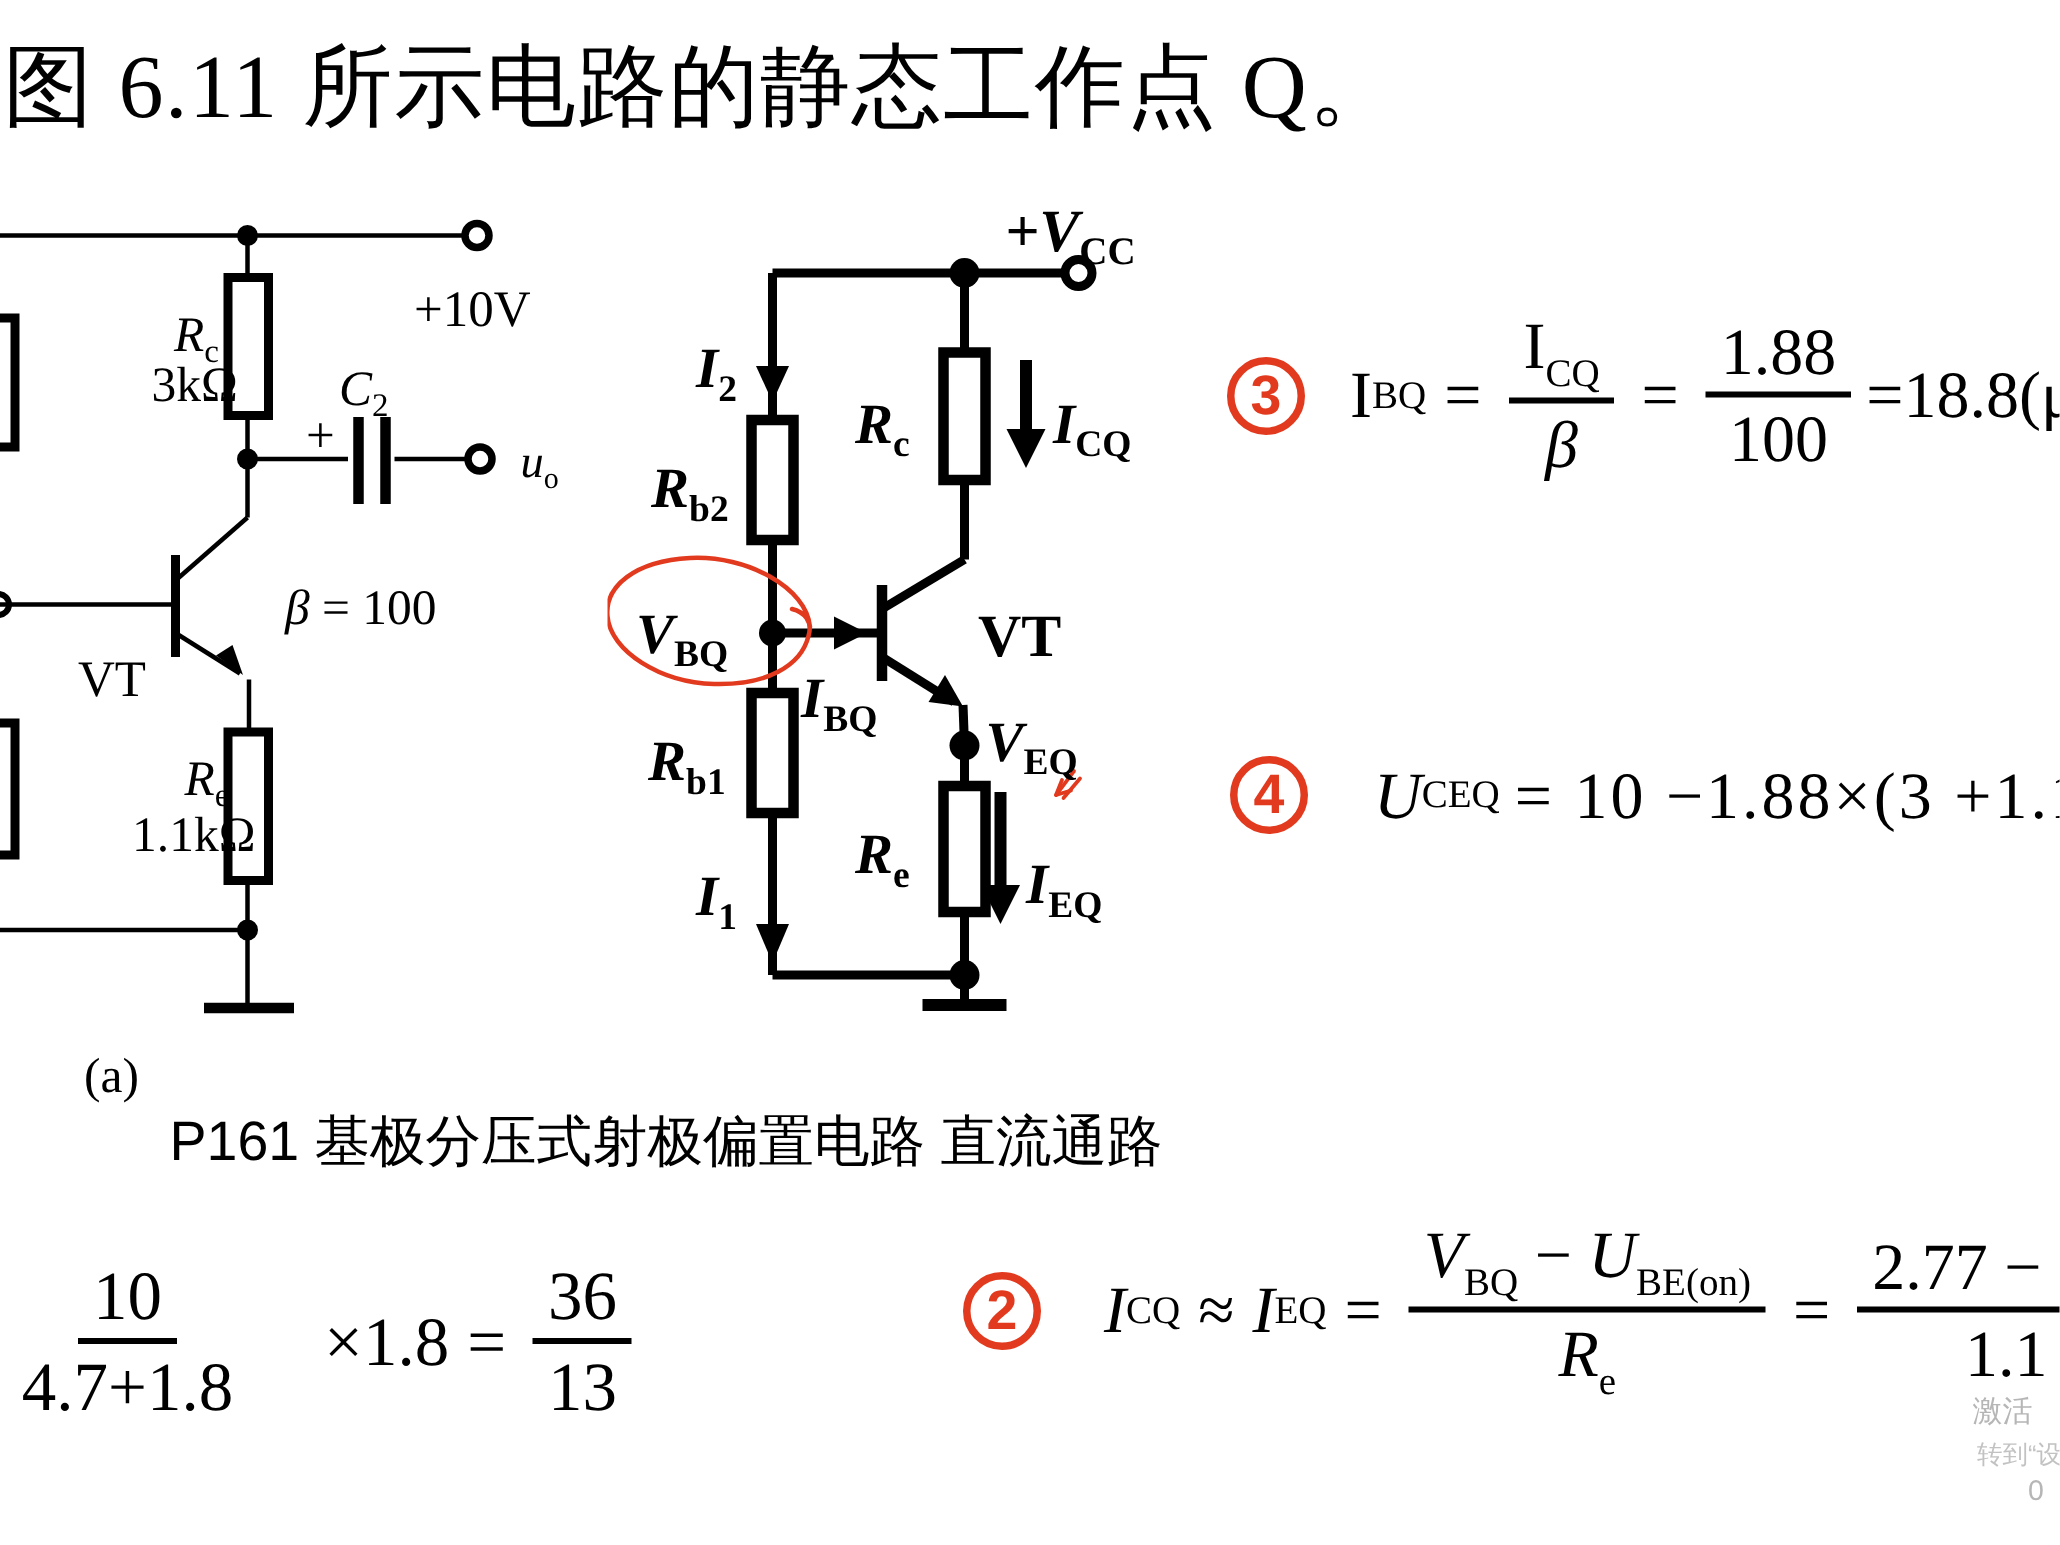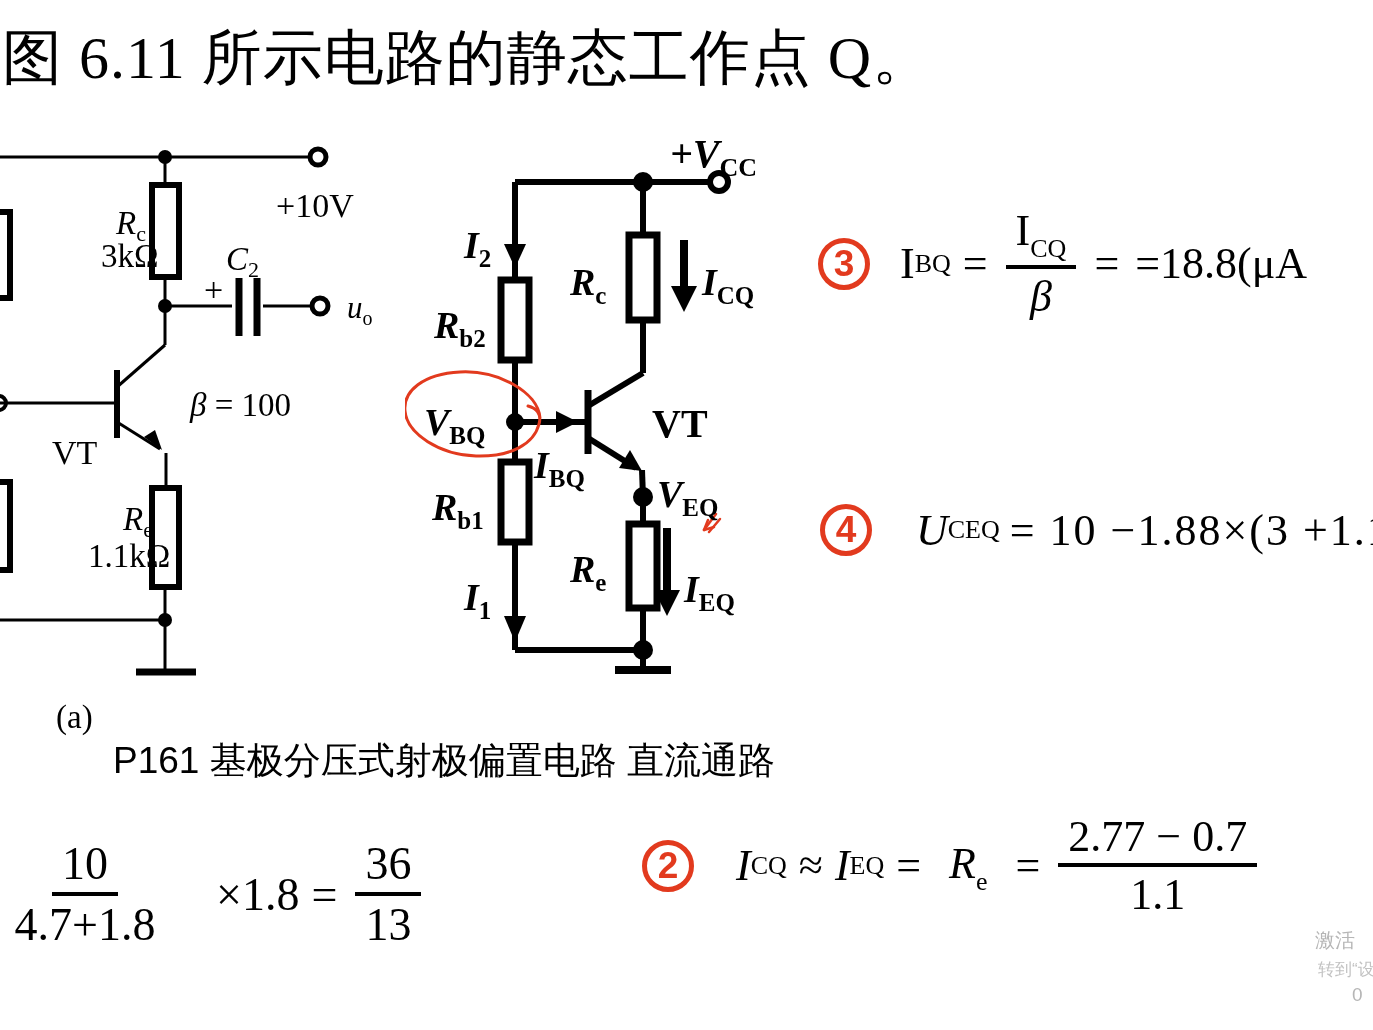--- a/index.html
+++ b/index.html
@@ -161,20 +161,24 @@
 <div class="abs eq" style="left:818px;top:206px;">
   <span class="badge" style="margin-right:30px;">3</span>
   <span>I</span>
     <span class="sub">BQ</span>
   <span class="gap">=</span>
   <span class="frac">
     <span class="num"><span>I</span><span class="sub">CQ</span></span>
     <span class="den it">β</span>
   </span>
   <span class="gap">=</span>
+  <span class="frac">
+    <span class="num">1.88</span>
+    <span class="den">100</span>
+  </span>
   <span class="sm">=18.8(μA</span>
 </div>
 
 <div class="abs eq" style="left:820px;top:504px;">
   <span class="badge">4</span>
   <span class="it" style="margin-left:44px;">U</span>
     <span class="sub">CEQ</span>
   <span style="margin-left:10px;letter-spacing:2px;">= 10 −1.88×(3 +1.1)</span>
 </div>
 
@@ -193,20 +197,25 @@
 
 <div class="abs eq" style="left:642px;top:812px;">
   <span class="badge" style="margin-right:42px;">2</span>
   <span class="it">I</span>
     <span class="sub">CQ</span>
   <span class="gap">≈</span>
   <span class="it">I</span>
     <span class="sub">EQ</span>
   <span class="gap">=</span>
   <span class="frac">
+    <span class="num">
+      <span class="it">V</span><span class="sub">BQ</span>
+      <span>−</span>
+      <span class="it">U</span><span class="sub">BE(on)</span>
+    </span>
     <span class="den"><span class="it">R</span><span class="sub">e</span></span>
   </span>
   <span class="gap">=</span>
   <span class="frac">
     <span class="num">2.77 − 0.7</span>
     <span class="den">1.1</span>
   </span>
 </div>
 
 <div class="abs wm" style="left:1315px;top:927px;font-size:20px;">激活</div>

